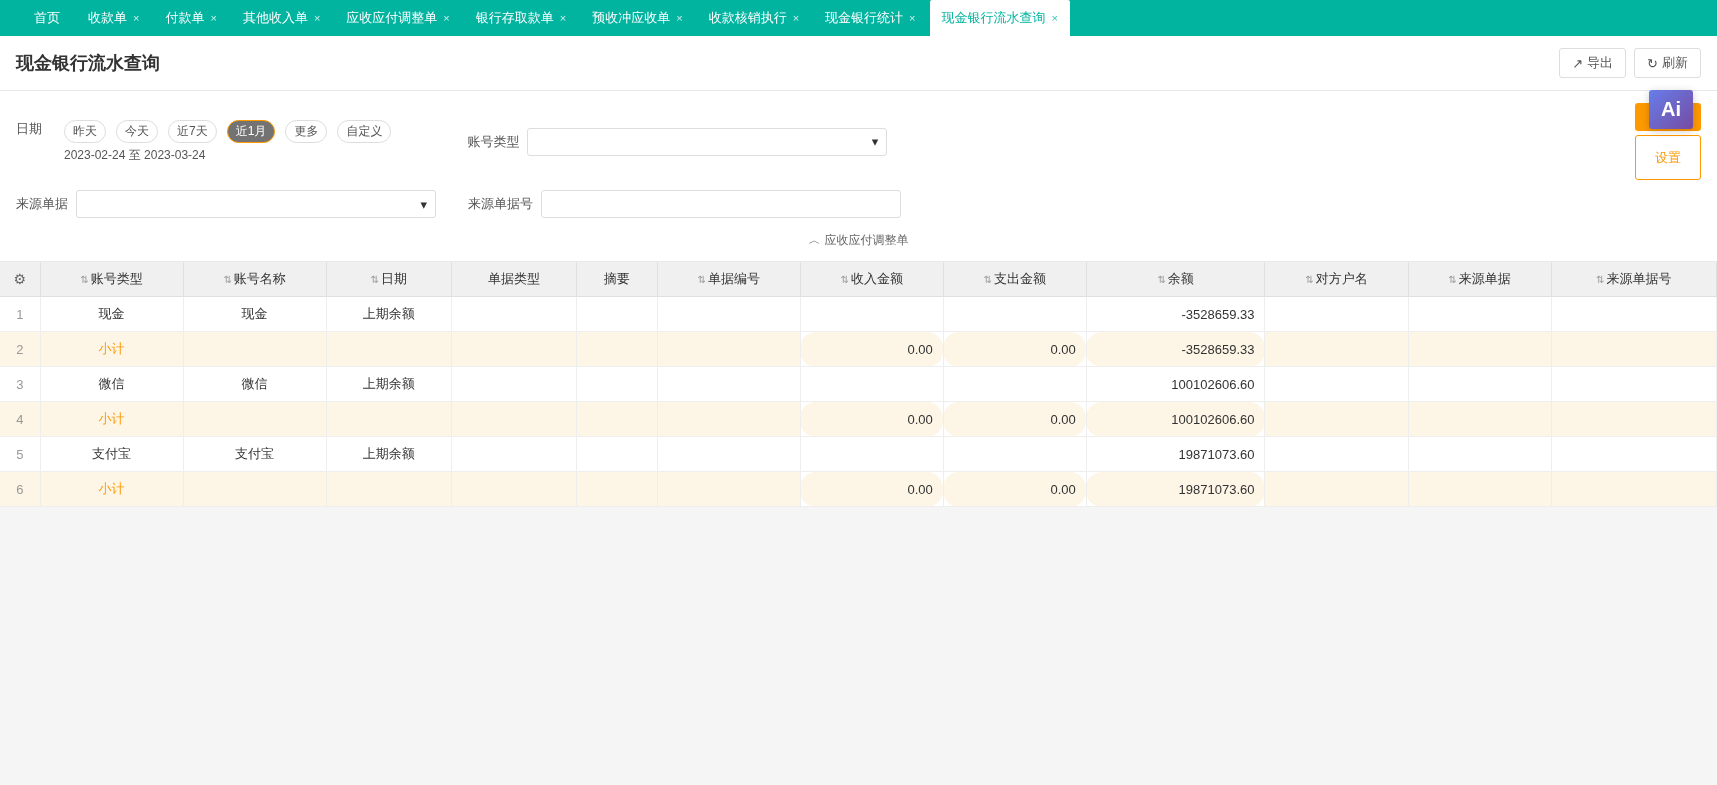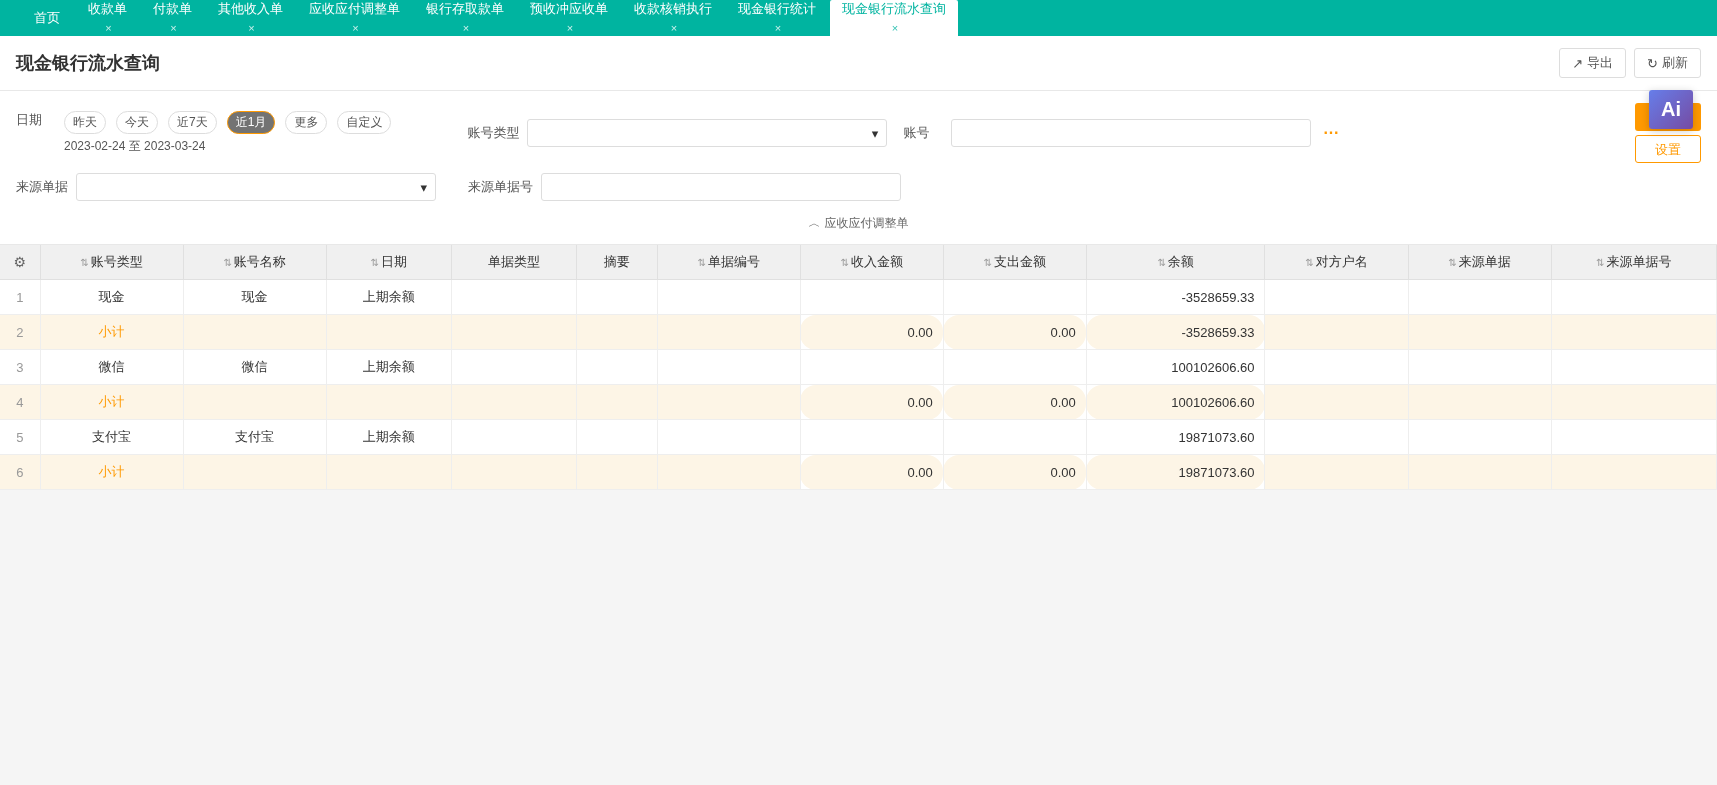--- a/index.html
+++ b/index.html
@@ -19,21 +19,20 @@
       color: #fff;
       padding: 0 12px;
       height: 36px;
       display: flex;
       align-items: center;
       gap: 4px;
       cursor: pointer;
       font-size: 13px;
       white-space: nowrap;
       border-radius: 2px 2px 0 0;
-      flex-direction: column;
     }
     .nav-tab.active {
       background: #fff;
       color: #00b4a0;
     }
     .nav-tab .close {
       font-size: 11px;
       opacity: 0.8;
       margin-left: 2px;
     }
@@ -167,21 +166,21 @@
       height: 28px;
     }
     .btn-settings {
       background: #fff;
       color: #f90;
       border: 1px solid #f90;
       border-radius: 3px;
       padding: 5px 16px;
       font-size: 13px;
       cursor: pointer;
-      height: 28px;
+      height: 45px;
     }
 
     .collapse-bar {
       text-align: center;
       padding: 4px 0;
       cursor: pointer;
       color: #666;
       font-size: 12px;
       display: flex;
       align-items: center;
@@ -327,25 +326,20 @@
     </div>
 
     <div style="display:flex;align-items:center;gap:8px;margin-left:60px;">
       <span class="filter-label">账号类型</span>
       <div class="select-box select-box-wide">
         <span></span>
         <span>▾</span>
       </div>
     </div>
 
-    <div style="display:flex;align-items:center;gap:8px;">
-      <span class="filter-label">账号</span>
-      <input class="input-box input-box-wide" type="text" style="">
-      <span class="dots-btn">···</span>
-    </div>
 
     <div style="display:flex;flex-direction:column;gap:4px;margin-left:auto;">
       <button class="btn-query">查询</button>
       <button class="btn-settings">设置</button>
     </div>
   </div>
 
   <div class="filter-row">
     <div style="display:flex;align-items:center;gap:8px;">
       <span class="filter-label">来源单据</span>

